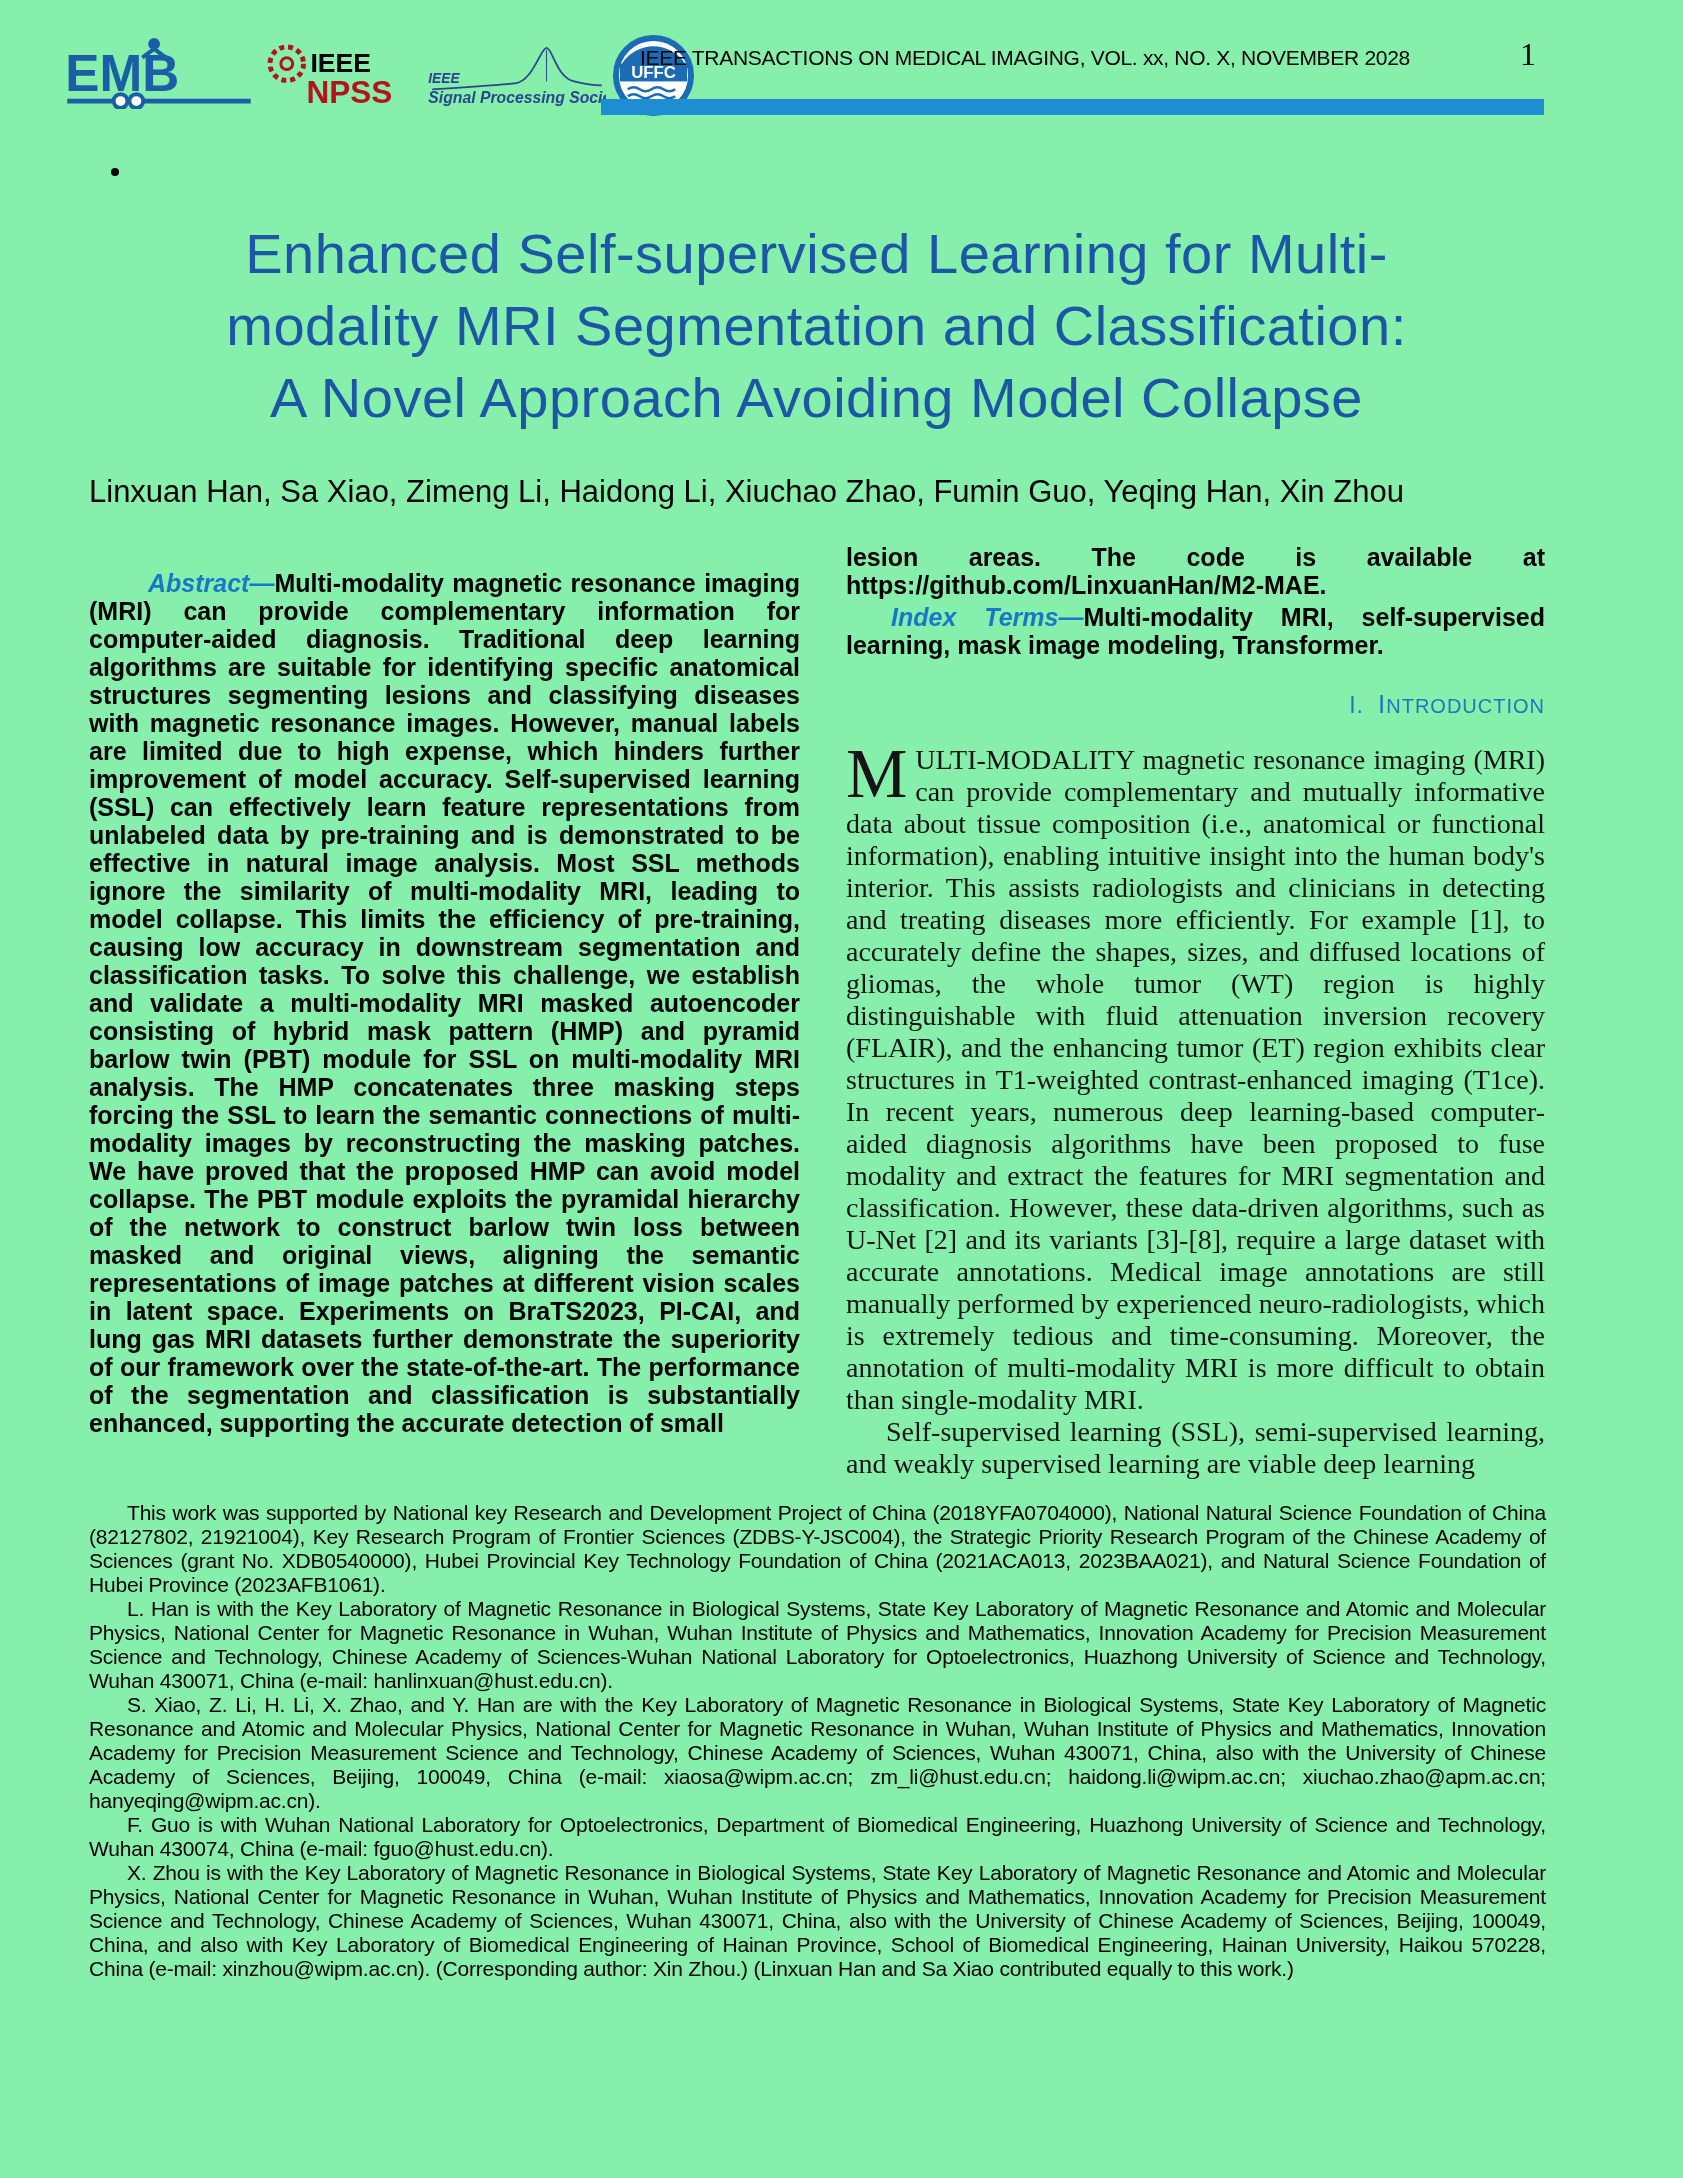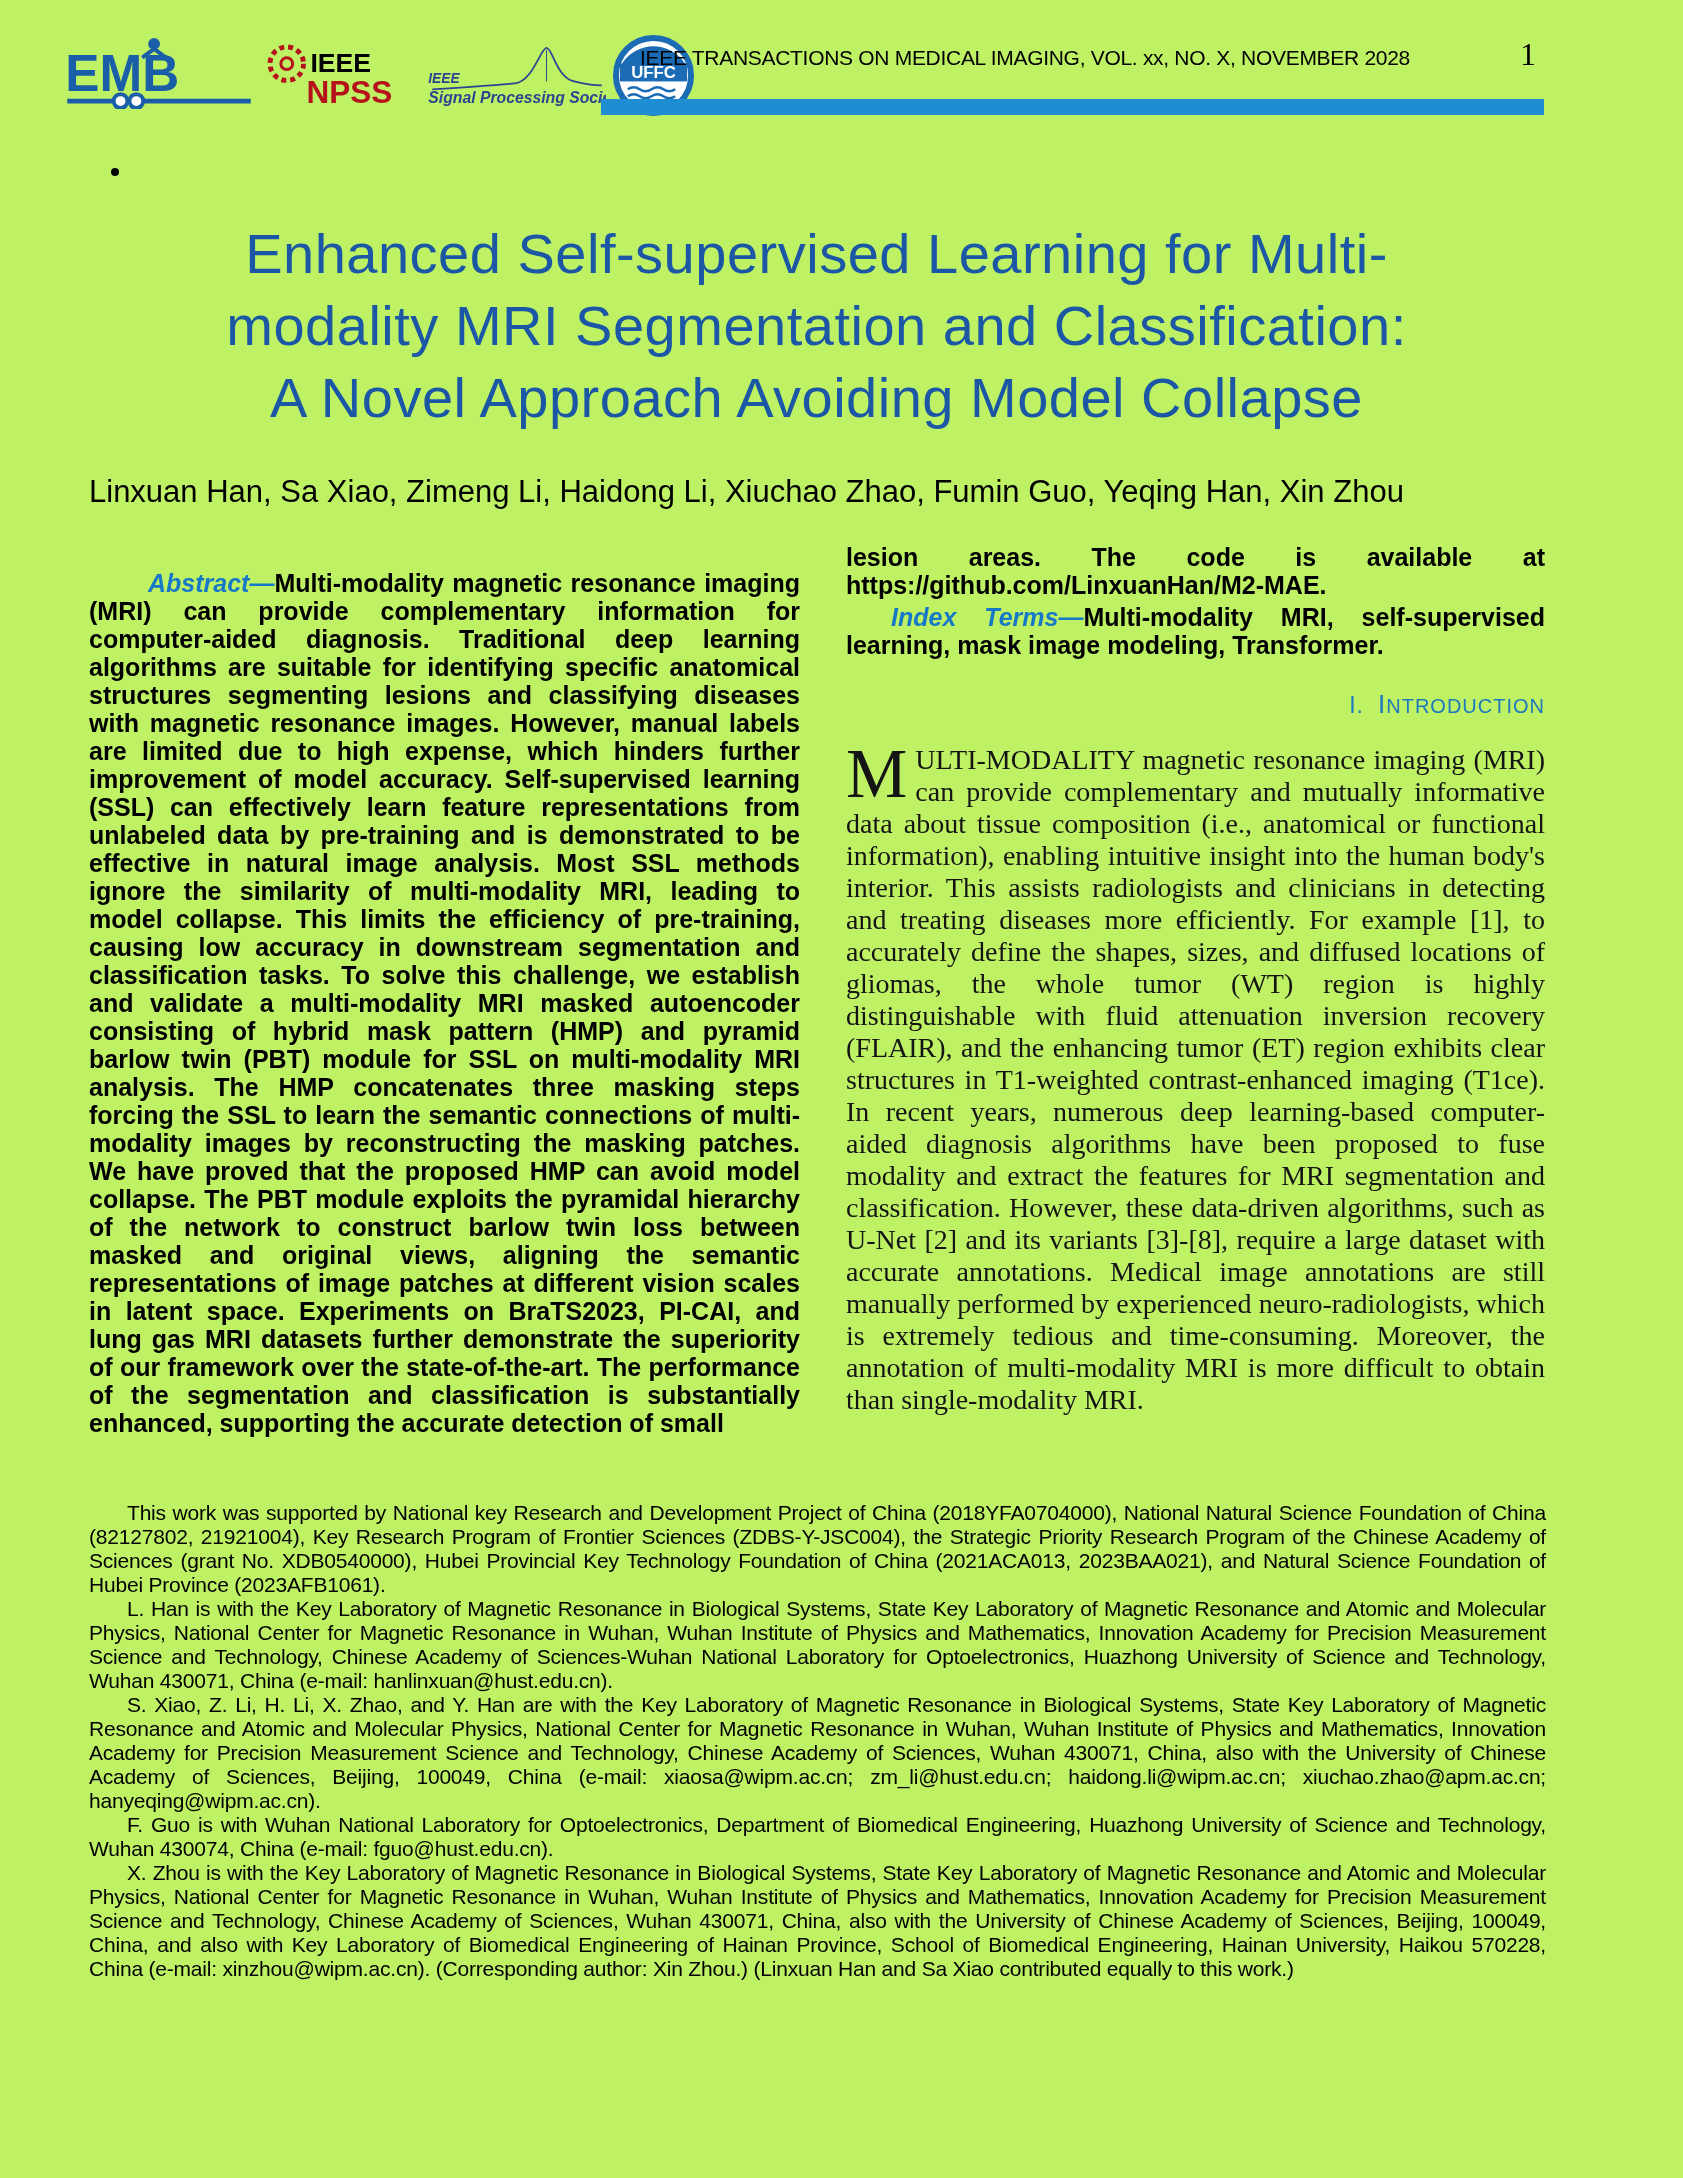--- a/index.html
+++ b/index.html
@@ -1,16 +1,16 @@
 <!DOCTYPE html>
 <html><head>
 <meta charset="utf-8">
 <style>
   html,body{margin:0;padding:0;background:#ffffff;}
-  .page{position:relative;width:1683px;height:2178px;background:#bef264;overflow:hidden;
+  .page{position:relative;width:1683px;height:2178px;background:#86efac;overflow:hidden;
         font-family:"Liberation Sans",sans-serif;color:#111;}
 
   
   .logo{position:absolute;}
   .journal-line{position:absolute;left:614px;top:46px;width:822px;text-align:center;
                 font-size:21px;letter-spacing:-0.3px;color:#000;font-family:"Liberation Sans",sans-serif;}
   .page-number{position:absolute;left:1520px;top:36px;font-family:"Liberation Serif",serif;
                font-size:32px;color:#000;}
   .header-bar{position:absolute;left:601px;top:99px;width:943px;height:16px;background:#1f8dd2;}
   .stray-dot{position:absolute;left:111px;top:168px;width:8px;height:8px;border-radius:50%;background:#000;}
@@ -103,20 +103,21 @@
 
   <div class="col col-right">
     <p class="abstract"><span>lesion areas. The code is available at </span><span class="url">https://github.com/LinxuanHan/M2-MAE</span><span>.</span></p>
 
     <p class="abstract indexterms"><span class="lead-label">Index Terms—</span><span>Multi-modality MRI, self-supervised learning, mask image modeling, Transformer.</span></p>
 
     <h2 class="section-heading"><span class="sec-num">I.</span><span class="sc-first">I</span><span class="sc-rest">NTRODUCTION</span></h2>
 
     <p class="body-text"><span class="dropcap">M</span><span>ULTI-MODALITY magnetic resonance imaging (MRI) can provide complementary and mutually informative data about tissue composition (i.e., anatomical or functional information), enabling intuitive insight into the human body's interior. This assists radiologists and clinicians in detecting and treating diseases more efficiently. For example [1], to accurately define the shapes, sizes, and diffused locations of gliomas, the whole tumor (WT) region is highly distinguishable with fluid attenuation inversion recovery (FLAIR), and the enhancing tumor (ET) region exhibits clear structures in T1-weighted contrast-enhanced imaging (T1ce). In recent years, numerous deep learning-based computer-aided diagnosis algorithms have been proposed to fuse modality and extract the features for MRI segmentation and classification. However, these data-driven algorithms, such as U-Net [2] and its variants [3]-[8], require a large dataset with accurate annotations. Medical image annotations are still manually performed by experienced neuro-radiologists, which is extremely tedious and time-consuming. Moreover, the annotation of multi-modality MRI is more difficult to obtain than single-modality MRI.</span></p>
 
+    <p class="body-text indent">Self-supervised learning (SSL), semi-supervised learning, and weakly supervised learning are viable deep learning</p>
   </div>
 
   <div class="footnotes">
     <p>This work was supported by National key Research and Development Project of China (2018YFA0704000), National Natural Science Foundation of China (82127802, 21921004), Key Research Program of Frontier Sciences (ZDBS-Y-JSC004), the Strategic Priority Research Program of the Chinese Academy of Sciences (grant No. XDB0540000), Hubei Provincial Key Technology Foundation of China (2021ACA013, 2023BAA021), and Natural Science Foundation of Hubei Province (2023AFB1061).</p>
     <p>L. Han is with the Key Laboratory of Magnetic Resonance in Biological Systems, State Key Laboratory of Magnetic Resonance and Atomic and Molecular Physics, National Center for Magnetic Resonance in Wuhan, Wuhan Institute of Physics and Mathematics, Innovation Academy for Precision Measurement Science and Technology, Chinese Academy of Sciences-Wuhan National Laboratory for Optoelectronics, Huazhong University of Science and Technology, Wuhan 430071, China (e-mail: hanlinxuan@hust.edu.cn).</p>
     <p>S. Xiao, Z. Li, H. Li, X. Zhao, and Y. Han are with the Key Laboratory of Magnetic Resonance in Biological Systems, State Key Laboratory of Magnetic Resonance and Atomic and Molecular Physics, National Center for Magnetic Resonance in Wuhan, Wuhan Institute of Physics and Mathematics, Innovation Academy for Precision Measurement Science and Technology, Chinese Academy of Sciences, Wuhan 430071, China, also with the University of Chinese Academy of Sciences, Beijing, 100049, China (e-mail: xiaosa@wipm.ac.cn; zm_li@hust.edu.cn; haidong.li@wipm.ac.cn; xiuchao.zhao@apm.ac.cn; hanyeqing@wipm.ac.cn).</p>
     <p>F. Guo is with Wuhan National Laboratory for Optoelectronics, Department of Biomedical Engineering, Huazhong University of Science and Technology, Wuhan 430074, China (e-mail: fguo@hust.edu.cn).</p>
     <p>X. Zhou is with the Key Laboratory of Magnetic Resonance in Biological Systems, State Key Laboratory of Magnetic Resonance and Atomic and Molecular Physics, National Center for Magnetic Resonance in Wuhan, Wuhan Institute of Physics and Mathematics, Innovation Academy for Precision Measurement Science and Technology, Chinese Academy of Sciences, Wuhan 430071, China, also with the University of Chinese Academy of Sciences, Beijing, 100049, China, and also with Key Laboratory of Biomedical Engineering of Hainan Province, School of Biomedical Engineering, Hainan University, Haikou 570228, China (e-mail: xinzhou@wipm.ac.cn). (Corresponding author: Xin Zhou.) (Linxuan Han and Sa Xiao contributed equally to this work.)</p>
   </div>
 

